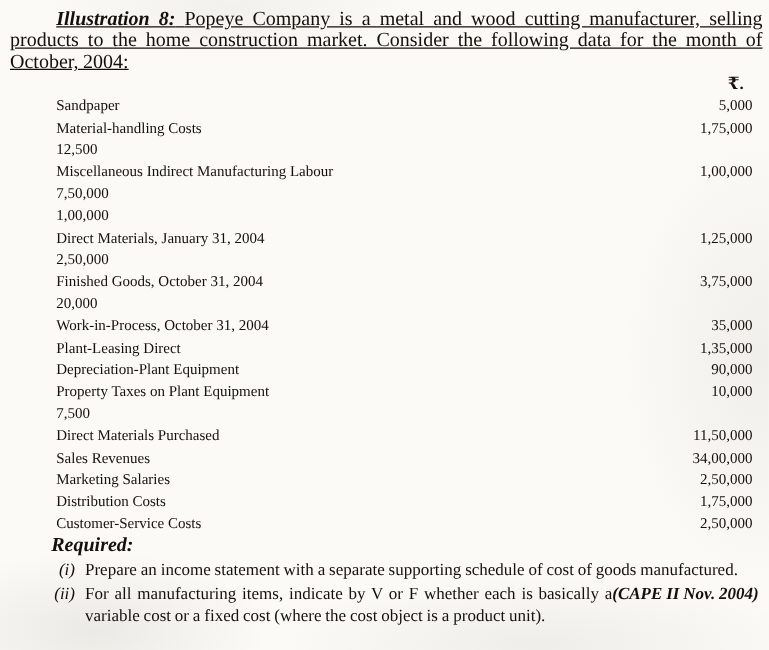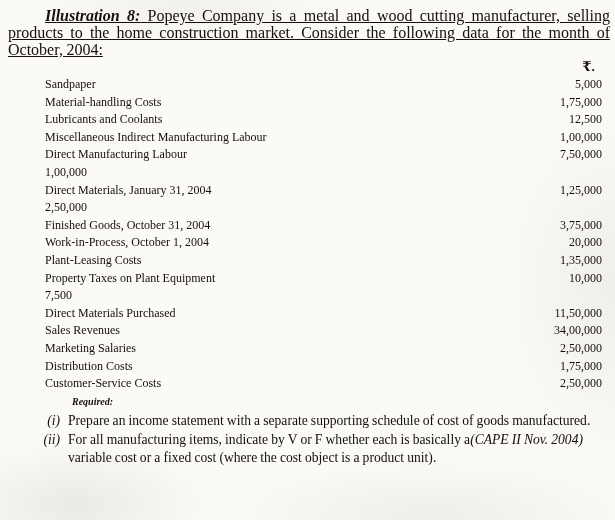--- a/index.html
+++ b/index.html
@@ -30,28 +30,28 @@
     margin-top:1px;
   }
   .items { margin-top:2px; }
   .row {
     display:flex; justify-content:space-between; align-items:baseline;
     margin-left:45px; margin-right:13px;
     font-size:12px; line-height:17.6px;
   }
   .row .value { text-align:left; }
   .required {
-    margin-left:72px; font-style:italic;
-    font-size:10px; line-height:17px;
+    margin-left:41px; font-style:italic;
+    font-size:16px; line-height:17px;
   }
   .reqs { margin-top:1px; }
   .req { display:flex; margin-top:2px; font-size:13.6px; line-height:17.6px; }
   .marker { flex:0 0 60px; text-align:right; font-style:italic; box-sizing:border-box; }
   .rtext { flex:1; margin-left:8px; margin-right:8px; text-align:justify; word-spacing:-0.3px; }
-  .source { float:right; font-weight:normal; font-style:italic; margin-right:24px; }
+  .source { float:right; font-weight:bold; font-style:italic; margin-right:0; }
 </style>
 </head>
 <body>
 
 <div class="page">
 
   <p class="intro"><span class="bi">Illustration 8:</span> <span>Popeye Company is a metal and wood cutting manufacturer, selling products to the home construction market. Consider the following data for the month of October, 2004:</span></p>
 
   <div class="currency">₹.</div>
 
@@ -60,31 +60,29 @@
     <span class="label">Sandpaper</span>
     <span class="value">5,000</span>
   </div>
 
   <div class="row">
     <span class="label">Material-handling Costs</span>
     <span class="value">1,75,000</span>
   </div>
 
   <div class="row">
-    <span class="label">Lubricants and Coolants</span>
     <span class="value">12,500</span>
   </div>
 
   <div class="row">
     <span class="label">Miscellaneous Indirect Manufacturing Labour</span>
     <span class="value">1,00,000</span>
   </div>
 
   <div class="row">
-    <span class="label">Direct Manufacturing Labour</span>
     <span class="value">7,50,000</span>
   </div>
 
   <div class="row">
     <span class="value">1,00,000</span>
   </div>
 
   <div class="row">
     <span class="label">Direct Materials, January 31, 2004</span>
     <span class="value">1,25,000</span>
@@ -93,30 +91,37 @@
   <div class="row">
     <span class="value">2,50,000</span>
   </div>
 
   <div class="row">
     <span class="label">Finished Goods, October 31, 2004</span>
     <span class="value">3,75,000</span>
   </div>
 
   <div class="row">
-    <span class="label">Work-in-Process, October 1, 2004</span>
     <span class="value">20,000</span>
   </div>
 
+  <div class="row">
+    <span class="label">Work-in-Process, October 31, 2004</span>
+    <span class="value">35,000</span>
+  </div>
 
   <div class="row">
-    <span class="label">Plant-Leasing Costs</span>
+    <span class="label">Plant-Leasing Direct</span>
     <span class="value">1,35,000</span>
   </div>
 
+  <div class="row">
+    <span class="label">Depreciation-Plant Equipment</span>
+    <span class="value">90,000</span>
+  </div>
 
   <div class="row">
     <span class="label">Property Taxes on Plant Equipment</span>
     <span class="value">10,000</span>
   </div>
 
   <div class="row">
     <span class="value">7,500</span>
   </div>
 

